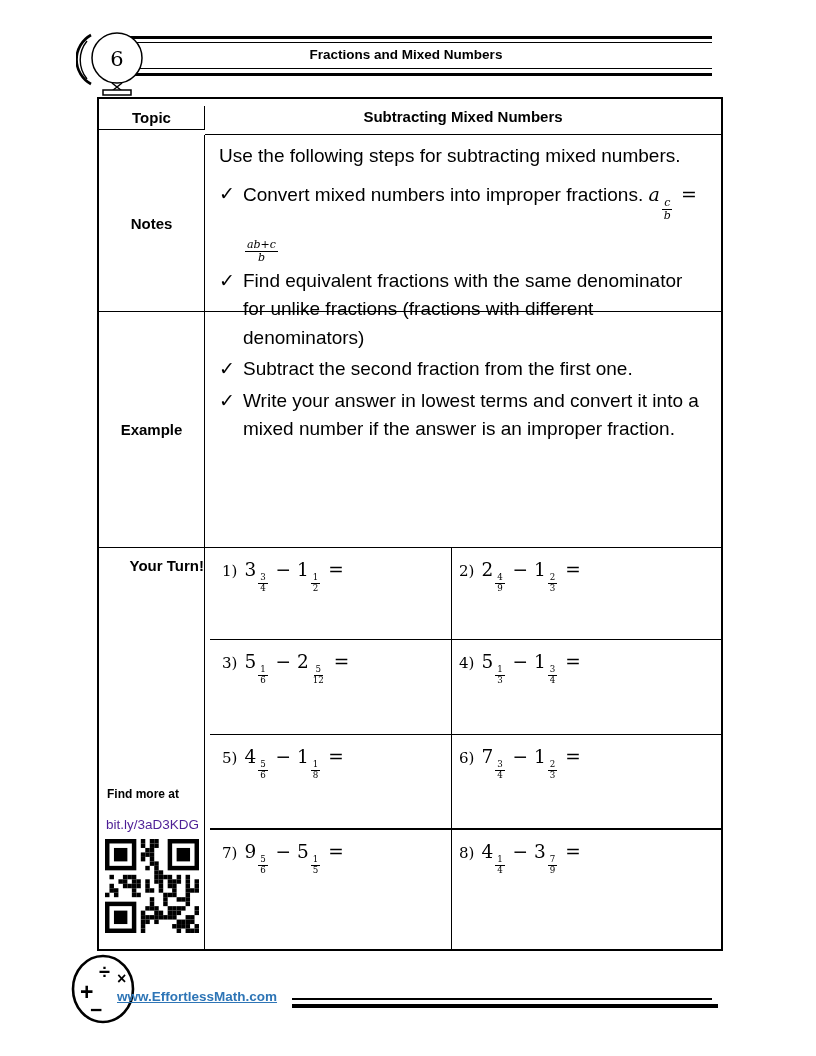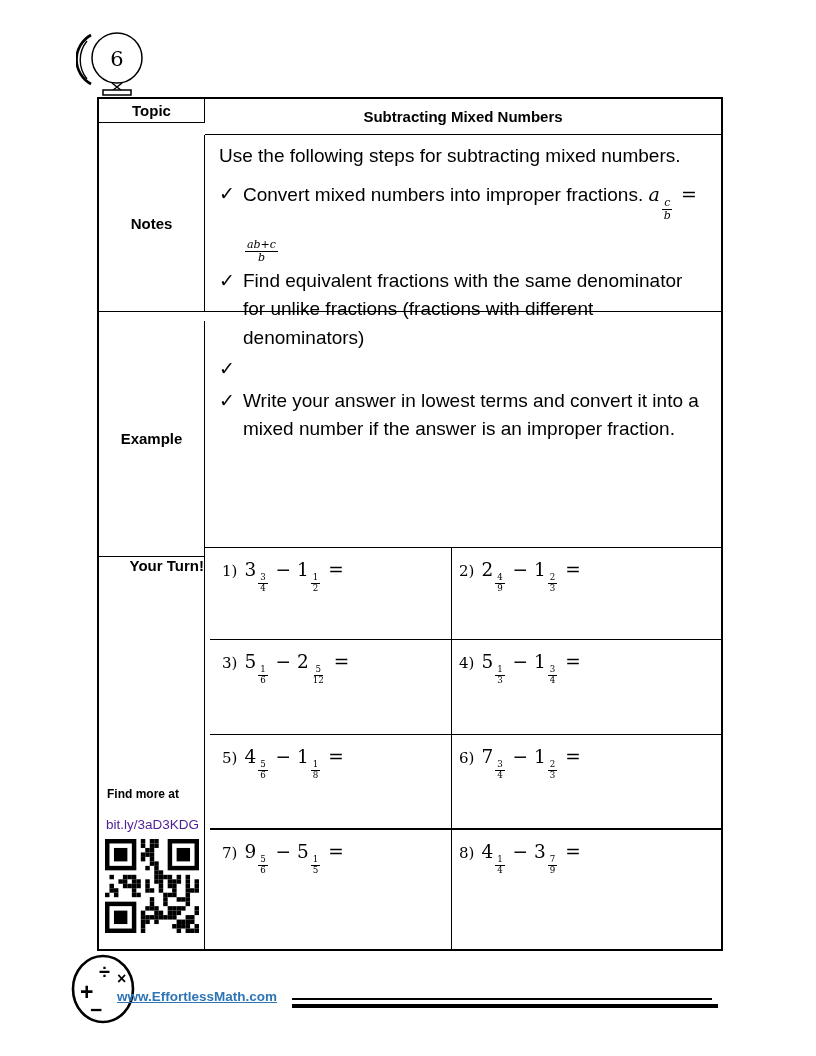--- a/index.html
+++ b/index.html
@@ -19,25 +19,25 @@
   .frac .fn{border-bottom:1.3px solid #000;padding:0 2px;text-align:center;}
   .frac .fd{padding:0 2px;text-align:center;}
 
   
   .tbl{position:absolute;left:97px;top:97px;width:622px;height:850px;border:2px solid #000;box-sizing:content-box;}
   .cell{position:absolute;box-sizing:border-box;}
   .lc{left:0;width:106px;border-right:1.5px solid #000;display:flex;align-items:center;justify-content:center;
       font-weight:bold;font-size:15px;}
   .bb{border-bottom:1.5px solid #000;}
   .rc{left:106px;width:516px;}
-  .topic-l{top:0;height:24px;}
+  .topic-l{top:7px;height:24px;}
   .topic-r{top:0;height:36px;display:flex;align-items:center;justify-content:center;font-weight:bold;font-size:15px;}
   .notes-l{top:36px;height:177px;}
   .notes-r{top:36px;height:177px;padding:7px 12px 0 14px;font-size:19px;line-height:1.5;}
-  .ex-l{top:222px;height:236px;}
+  .ex-l{top:213px;height:236px;}
   .ex-r{top:213px;height:236px;padding:9px 10px 0 14px;font-size:13.5px;}
   .ex-line{margin-bottom:9px;}
   .ex-line0{margin:4px 0 12px 0;}
   .yt-l{top:449px;height:401px;display:block;font-weight:normal;position:absolute;}
   .yt-title{position:absolute;top:9px;left:0;width:100%;text-align:right;font-weight:bold;font-size:15px;}
   .find-more{position:absolute;top:239px;left:8px;font-weight:bold;font-size:12px;}
   .bitly{position:absolute;top:269px;left:7px;font-size:13.5px;color:#4c1d95;text-decoration:none;}
   .qr{position:absolute;top:291px;left:6px;}
 
   .bullet{display:flex;gap:11px;margin-top:3px;}
@@ -59,20 +59,27 @@
   .footer-link{position:absolute;left:117px;top:989px;font-size:13.5px;font-weight:bold;color:#2E75B6;
                text-decoration:underline;}
   .f-thin{left:292px;top:998px;width:420px;height:1.5px;right:auto;}
   .f-thick{left:292px;top:1004px;width:426px;height:3.5px;right:auto;}
 </style>
 </head>
 <body>
 
 <div class="abs" style="left:0;top:0;width:816px;height:1056px;">
 
+  <div class="title-band">
+    <div class="rule" style="top:0;height:3px;"></div>
+    <div class="rule" style="top:6px;height:1.2px;"></div>
+    <div class="title-text">Fractions and Mixed Numbers</div>
+    <div class="rule" style="top:32px;height:1.2px;"></div>
+    <div class="rule" style="top:37px;height:3px;"></div>
+  </div>
 
   <svg class="abs" style="left:76px;top:24px;" width="74" height="74" viewBox="0 0 74 74">
     <path d="M15 11 A28 28 0 0 0 15 60" fill="none" stroke="#000" stroke-width="2.6"></path>
     <path d="M11 17 A30 30 0 0 0 11 55" fill="none" stroke="#000" stroke-width="1.4"></path>
     <circle cx="41" cy="34" r="25" fill="#fff" stroke="#000" stroke-width="1.5"></circle>
     <path d="M36 59 L46 67 M46 59 L36 67" stroke="#000" stroke-width="1.6" fill="none"></path>
     <rect x="27" y="66" width="28" height="5" fill="#fff" stroke="#000" stroke-width="1.5"></rect>
     <text x="41" y="42" text-anchor="middle" font-size="21" font-family="DejaVu Serif, serif">6</text>
   </svg>
 
@@ -93,20 +100,21 @@
               <span class="fn">ab+c</span>
               <span class="fd">b</span>
             </span></span>
       </div>
       <div class="bullet">
         <span class="chk">✓</span>
         <span><span class="txt">Find equivalent fractions with the same denominator for unlike fractions (fractions with different denominators)</span></span>
       </div>
       <div class="bullet">
         <span class="chk">✓</span>
+        <span><span class="txt">Subtract the second fraction from the first one.</span></span>
       </div>
       <div class="bullet">
         <span class="chk">✓</span>
         <span><span class="txt">Write your answer in lowest terms and convert it into a mixed number if the answer is an improper fraction.</span></span>
       </div>
     </div>
 
     <div class="cell lc bb ex-l">Example</div>
     <div class="cell rc bb ex-r">
       <div class="ex-line ex-line0"></div>

